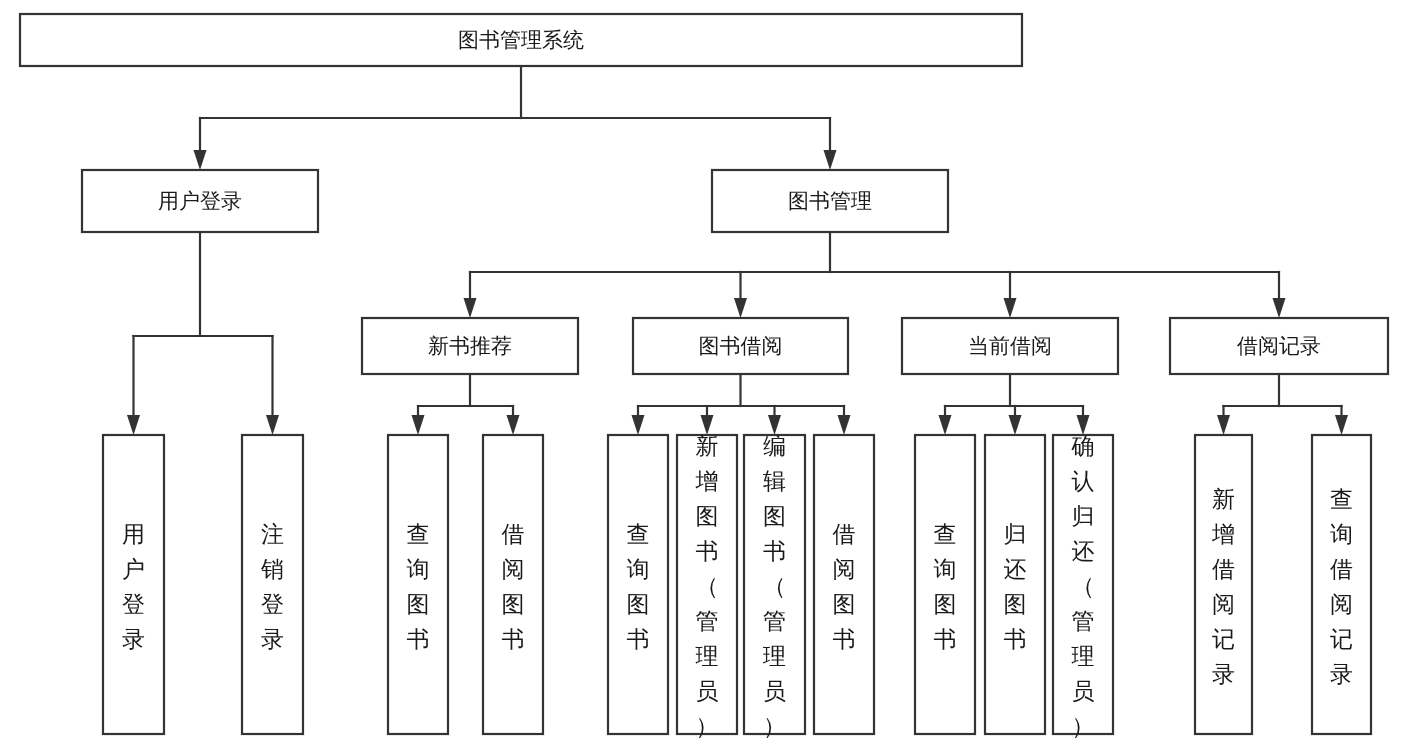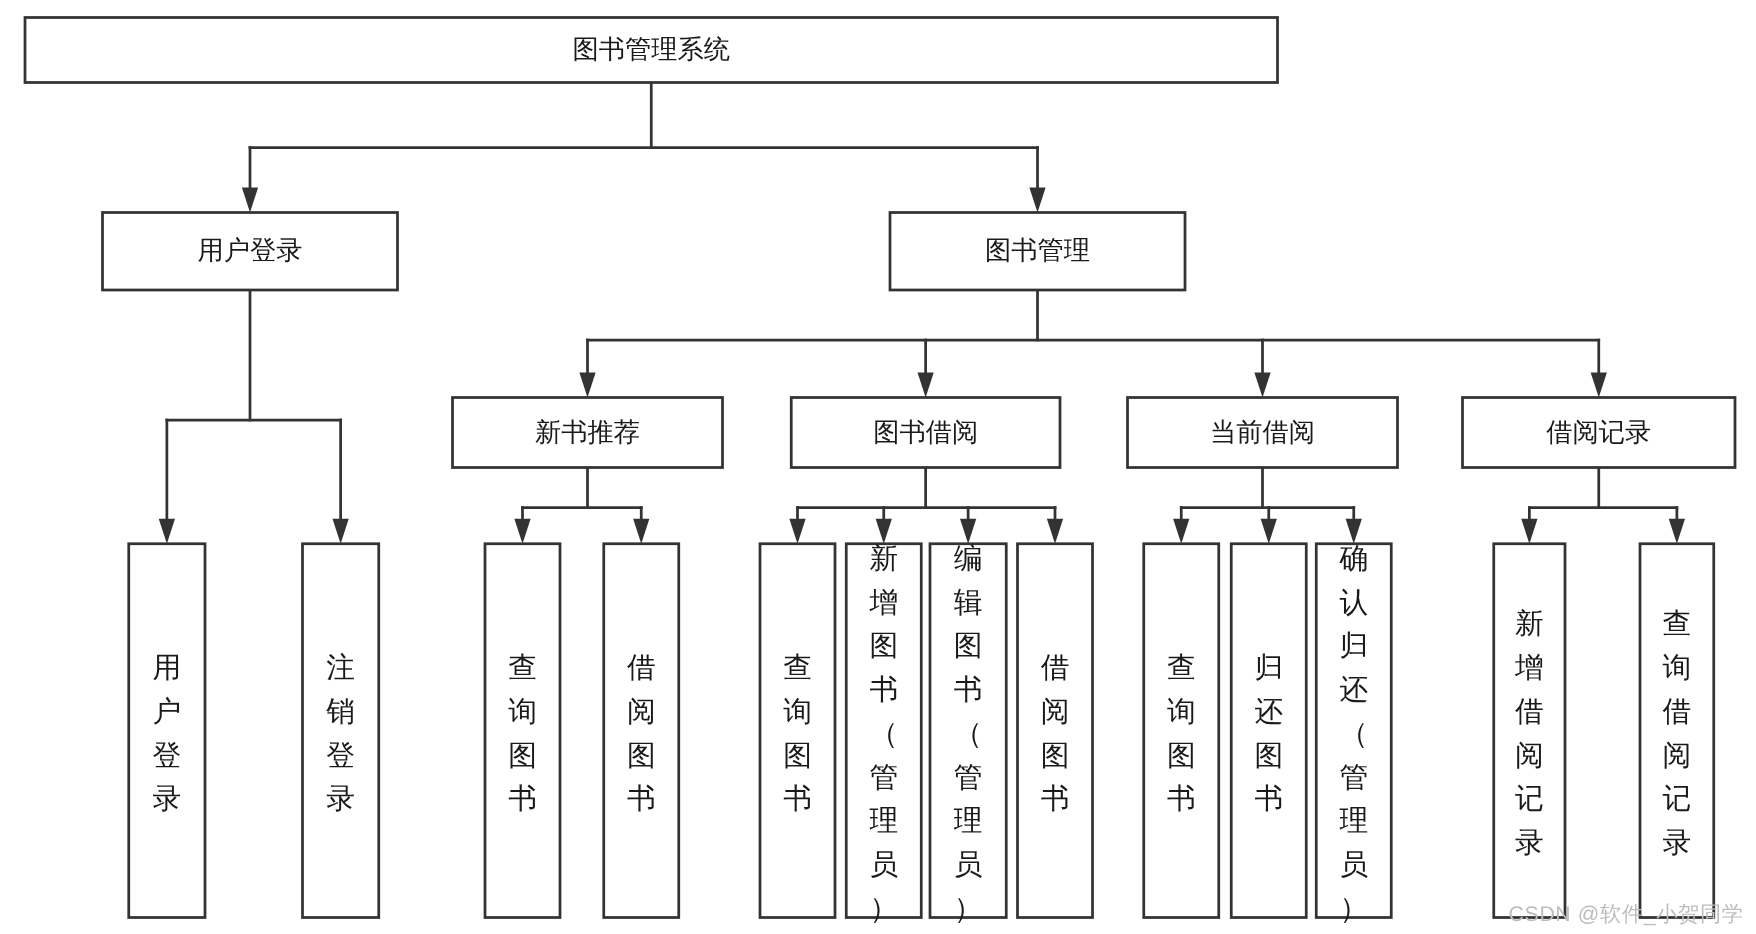--- a/index.html
+++ b/index.html
@@ -221,14 +221,13 @@
         <g>
           <rect x="1195" y="435" width="57" height="299" class="node-box"></rect>
           <text x="1223.5" y="506.8" class="node-label-vertical"><tspan x="1223.5" dy="0">新</tspan><tspan x="1223.5" dy="35">增</tspan><tspan x="1223.5" dy="35">借</tspan><tspan x="1223.5" dy="35">阅</tspan><tspan x="1223.5" dy="35">记</tspan><tspan x="1223.5" dy="35">录</tspan></text>
         </g>
         <g>
           <rect x="1312" y="435" width="59" height="299" class="node-box"></rect>
           <text x="1341.5" y="506.8" class="node-label-vertical"><tspan x="1341.5" dy="0">查</tspan><tspan x="1341.5" dy="35">询</tspan><tspan x="1341.5" dy="35">借</tspan><tspan x="1341.5" dy="35">阅</tspan><tspan x="1341.5" dy="35">记</tspan><tspan x="1341.5" dy="35">录</tspan></text>
         </g>
       </g>
   </svg>
-  <div class="watermark">CSDN @软件_小贺同学</div>
 </div>
 
 </body></html>

